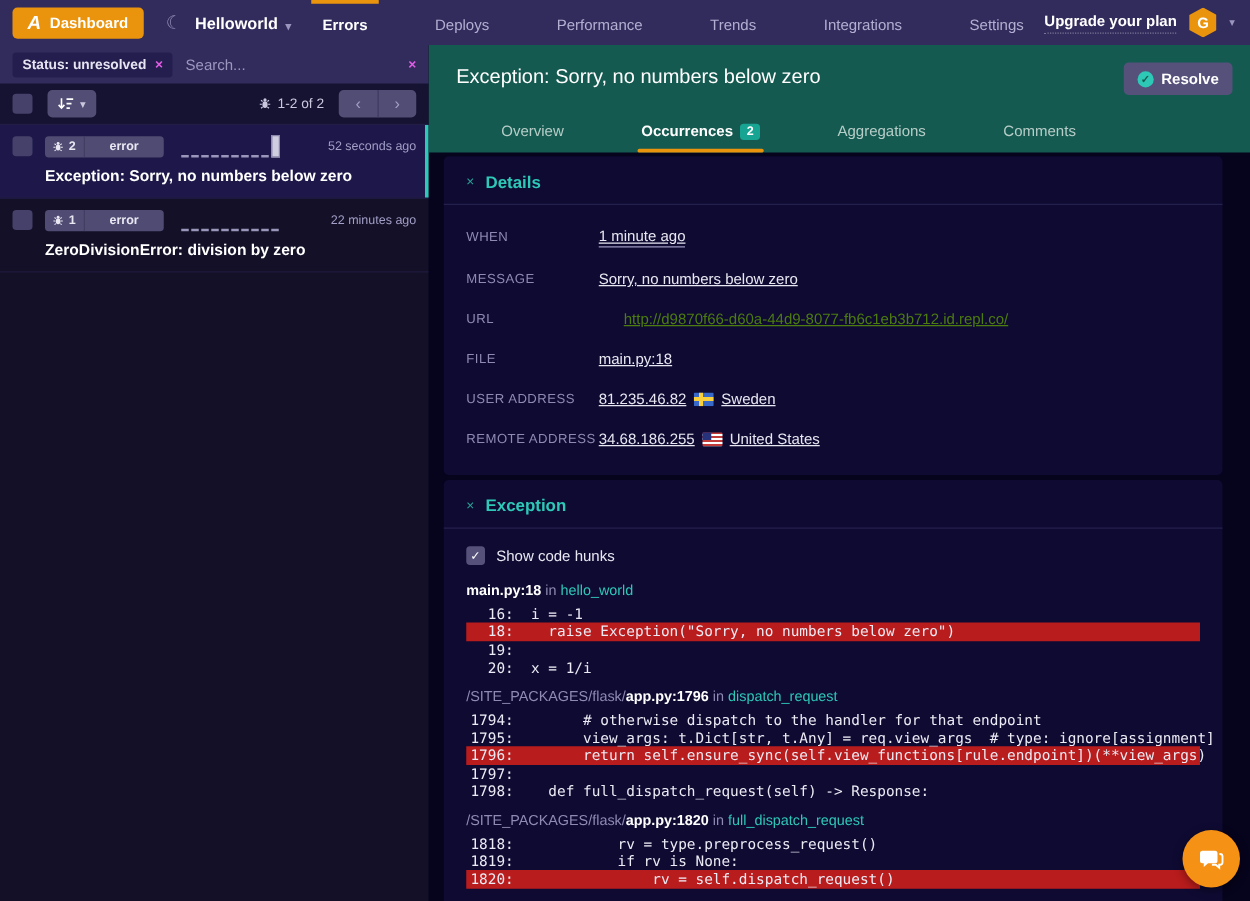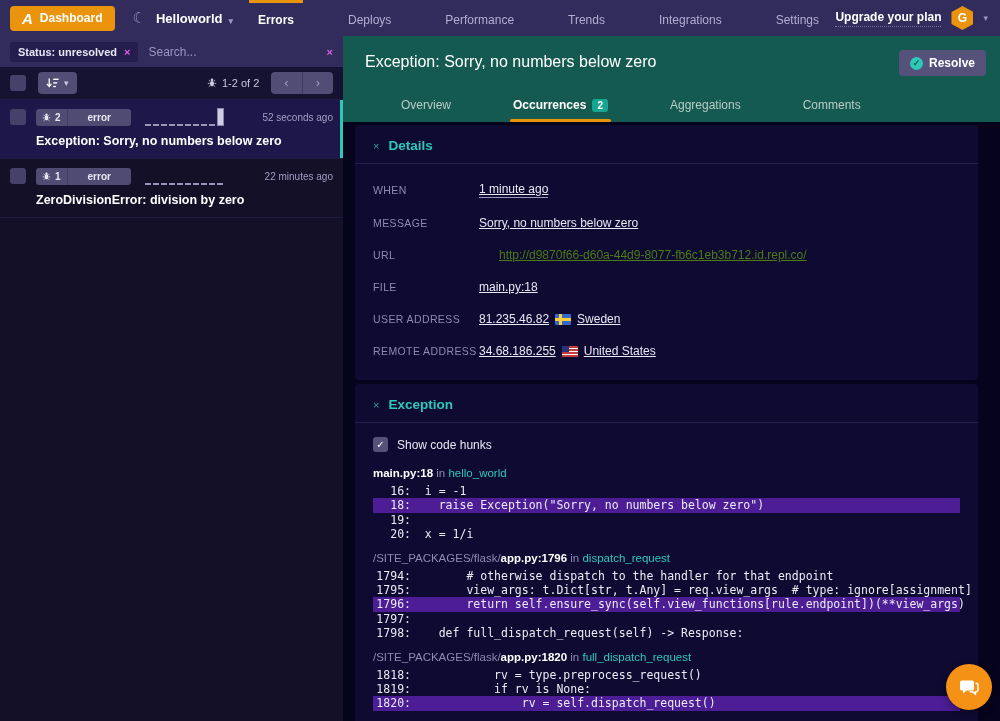--- a/index.html
+++ b/index.html
@@ -78,21 +78,21 @@
 
   .hunk-toggle { display:flex; align-items:center; gap:9px; padding:14px 18px 0; font-size:12px; color:#e9e7f2; }
   .cb-checked { width:15px; height:15px; background:#55517b; border-radius:3px; color:#fff; font-size:10px; display:flex; align-items:center; justify-content:center; cursor:pointer; }
 
   .frame { padding:0 18px; margin-top:15px; }
   .frame-head { font-size:11.5px; color:#8e8ab4; }
   .frame-head .file { color:#fff; font-weight:bold; }
   .frame-head .fn { color:#2ec8b7; cursor:pointer; }
   .codeblock { margin-top:5px; font-family:"DejaVu Sans Mono","Liberation Mono",monospace; font-size:11.5px; line-height:14.4px; color:#eceaf4; }
   .cl { white-space:pre; display:flex; }
-  .cl.hl { background:#4c1d95; }
+  .cl.hl { background:#b91c1c; }
   .num { display:inline-block; width:38px; text-align:right; flex:none; }
   .num::after { content:":"; }
   .ct { white-space:pre; }
 
   .chat-btn { position:absolute; right:8px; bottom:11px; width:46px; height:46px; border-radius:50%; background:#f59114; display:flex; align-items:center; justify-content:center; cursor:pointer; z-index:9; box-shadow:0 2px 8px rgba(0,0,0,.4); }
 </style>
 </head>
 <body>
 
 <div id="app">

